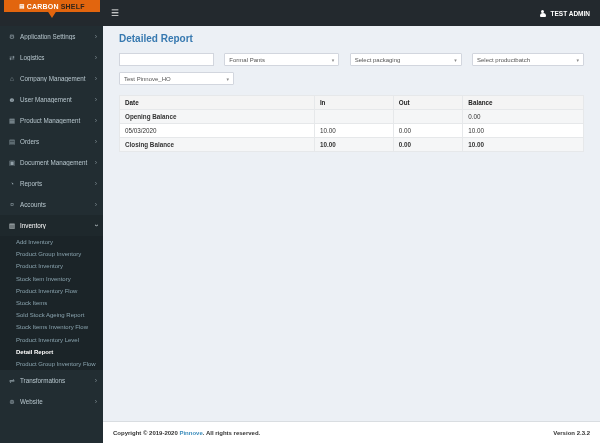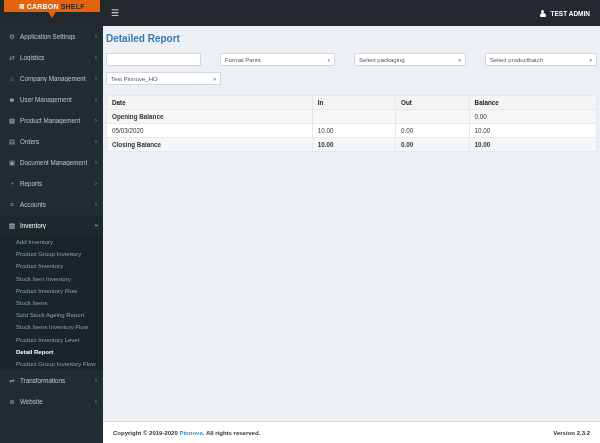--- a/index.html
+++ b/index.html
@@ -51,21 +51,21 @@
   .side-item.expanded .chev { transform:rotate(90deg); color:#cfd8dc; }
   .submenu { background:#1b2428; }
   .sub-item {
     height:12.2px; display:flex; align-items:center;
     padding-left:16px; color:#8aa4af; font-size:6px; cursor:pointer;
     white-space:nowrap; overflow:hidden;
   }
   .sub-item.active { color:#ffffff; font-weight:bold; }
 
   
-  .content { position:absolute; left:103px; top:26px; right:0; bottom:22px; padding:7px 3px; overflow:hidden; }
+  .content { position:absolute; left:103px; top:26px; right:0; bottom:22px; padding:7px 16px; overflow:hidden; }
   .page-title { color:#3779b0; font-size:10px; font-weight:bold; margin-bottom:9px; }
 
   .filters-row1 { display:flex; justify-content:space-between; align-items:center; }
   .filters-row2 { margin-top:6px; }
   .date-input {
     width:95px; height:13px; background:#fff; border:1px solid #d2d6de;
     font-size:6px; padding:0 3px; color:#555; font-family:"Liberation Sans",sans-serif;
   }
   .select {
     height:13px; background:#fff; border:1px solid #d2d6de; border-radius:1px;

